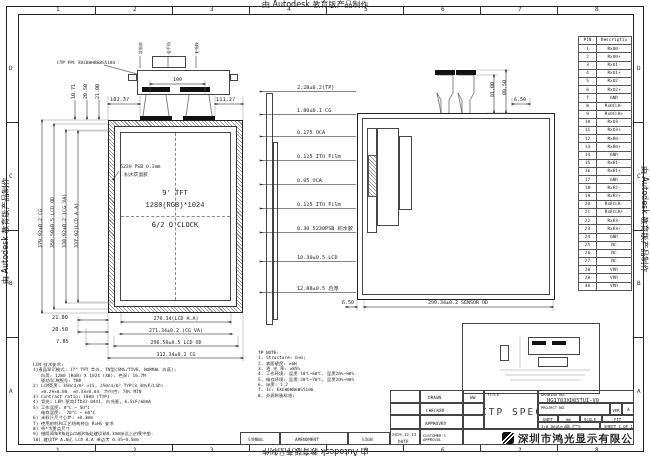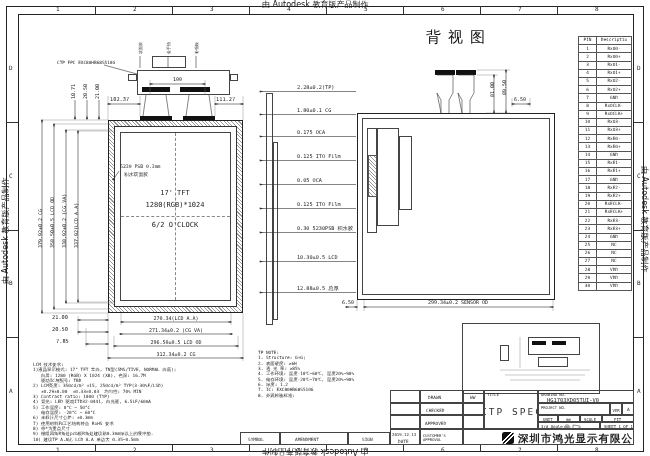--- a/index.html
+++ b/index.html
@@ -74,21 +74,20 @@
       <div class="abs" style="left: 557px; top: 6px; height: 8px; border-left: 0.6px solid rgb(51, 51, 51);"></div>
       <div class="abs" style="left: 557px; top: 445px; height: 7px; border-left: 0.6px solid rgb(51, 51, 51);"></div>
       <div class="abs" style="left: 6px; top: 122px; width: 12px; border-top: 0.6px solid rgb(51, 51, 51);"></div>
       <div class="abs" style="left: 634px; top: 122px; width: 10px; border-top: 0.6px solid rgb(51, 51, 51);"></div>
       <div class="abs" style="left: 6px; top: 230px; width: 12px; border-top: 0.6px solid rgb(51, 51, 51);"></div>
       <div class="abs" style="left: 634px; top: 230px; width: 10px; border-top: 0.6px solid rgb(51, 51, 51);"></div>
       <div class="abs" style="left: 6px; top: 337px; width: 12px; border-top: 0.6px solid rgb(51, 51, 51);"></div>
       <div class="abs" style="left: 634px; top: 337px; width: 10px; border-top: 0.6px solid rgb(51, 51, 51);"></div>
     </div>
 
-  <div class="view-title" style="left:426px;top:28px;">背视图</div>
 
   <div class="box hatch" style="left:108px;top:120px;width:135px;height:193px;"></div>
   <div class="box" style="left:114px;top:126px;width:123px;height:181px;background:#fff;border-color:#333;"></div>
   <div class="box thin" style="left:120px;top:132px;width:111px;height:169px;"></div>
 
   <div class="abs" style="left:121px;top:216px;width:109px;border-top:0.7px dashed #888;"></div>
   <div class="abs" style="left:175px;top:133px;height:167px;border-left:0.7px dashed #888;"></div>
 
   <div class="box thin" style="left:137px;top:70px;width:93px;height:25px;"></div>
   <div class="box thin" style="left:152px;top:56px;width:34px;height:12px;"></div>
@@ -98,22 +97,22 @@
   <div class="blackbar" style="left:180px;top:87px;width:30px;height:5px;"></div>
   <div class="blackbar" style="left:140px;top:116px;width:32px;height:4px;"></div>
   <div class="blackbar" style="left:183px;top:116px;width:32px;height:4px;"></div>
 
   <div class="lbl" style="left:57px;top:60px;font-size:4.4px;">CTP FPC EXC80HB68S510G</div>
   <div class="lbl vlbl" style="left:138px;top:54px;font-size:4px;">双面胶</div>
   <div class="lbl vlbl" style="left:166px;top:54px;font-size:4px;">金手指</div>
   <div class="lbl vlbl" style="left:194px;top:54px;font-size:4px;">补强板</div>
   <div class="lbl" style="left:120px;top:164px;font-size:4.8px;">5230 PSB 0.3mm</div>
   <div class="lbl" style="left:124px;top:171px;font-size:4.8px;">积水双面胶</div>
-  <div class="lbl" style="left:175px;top:189px;font-size:7px;transform:translateX(-50%);">17'  TFT</div>
-  <div class="lbl" style="left:175px;top:201px;font-size:7px;transform:translateX(-50%);">1280(RGB)*1024</div>
+  <div class="lbl" style="left:175px;top:189px;font-size:7px;transform:translateX(-50%);">9'  TFT</div>
+  <div class="lbl" style="left:175px;top:201px;font-size:7px;transform:translateX(-50%);font-family:Liberation Mono, monospace;">1280(RGB)*1024</div>
   <div class="lbl" style="left:175px;top:221px;font-size:7px;transform:translateX(-50%);">6/2 O'CLOCK</div>
 
   <div class="lbl vlbl" style="left:70px;top:99px;font-size:5px;">10.71</div>
   <div class="lbl vlbl" style="left:82px;top:99px;font-size:5px;">20.50</div>
   <div class="lbl vlbl" style="left:94px;top:99px;font-size:5px;">21.00</div>
   <div class="lbl" style="left:110px;top:96px;font-size:5.3px;">102.37</div>
   <div class="lbl" style="left:216px;top:96px;font-size:5.3px;">111.27</div>
   <div class="lbl" style="left:173px;top:76px;font-size:5px;">100</div>
   <div class="lbl vlbl" style="left:37px;top:248px;font-size:5px;">379.92±0.2 CG</div>
   <div class="lbl vlbl" style="left:49px;top:248px;font-size:5px;">358.50±0.5 LCD OD</div>

